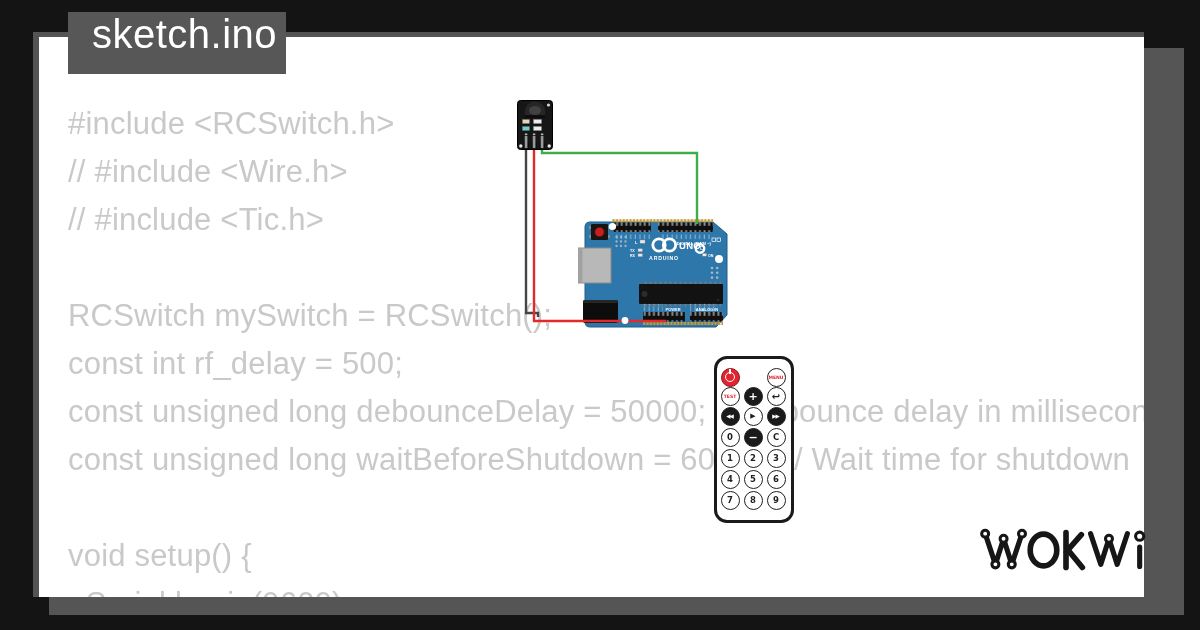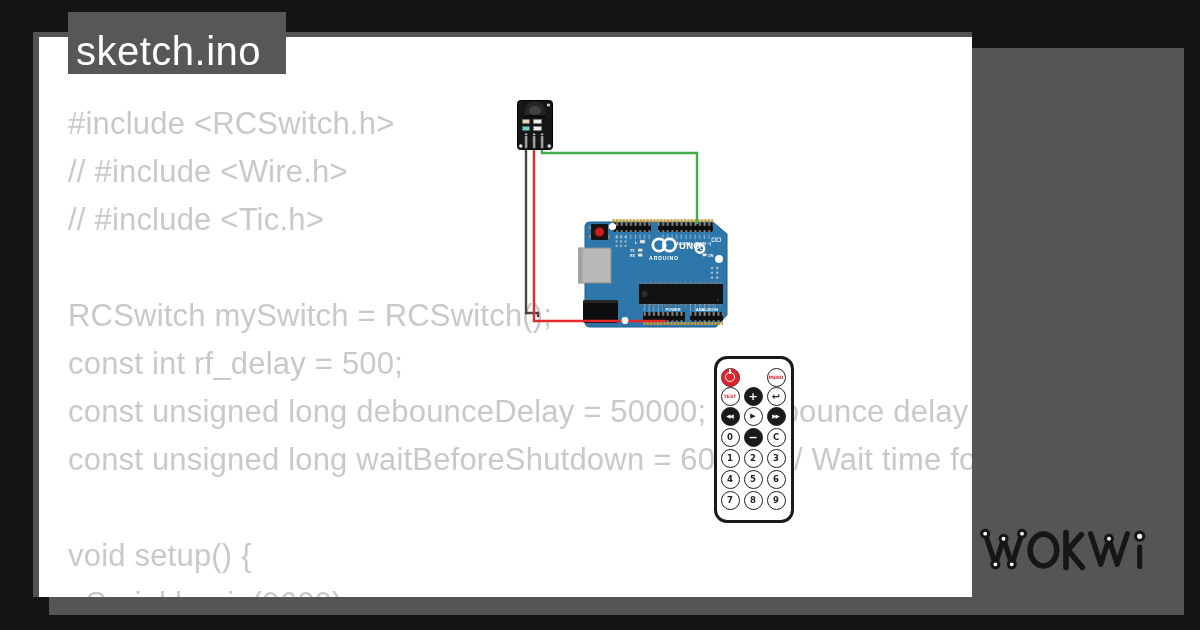--- a/index.html
+++ b/index.html
@@ -5,28 +5,28 @@
   html,body{margin:0;padding:0;}
   body{
     width:1200px;height:630px;position:relative;overflow:hidden;
     background:#141414;
     font-family:"Liberation Sans","DejaVu Sans",sans-serif;
   }
   .abs{position:absolute;}
   
   .page-shadow{left:49px;top:48px;width:1135px;height:567px;background:#555555;z-index:0;}
   .page{
-    left:33px;top:32px;width:939px;height:565px;background:#ffffff;
+    left:33px;top:32px;width:1111px;height:565px;background:#ffffff;
     border-top:5px solid #545454;border-left:6px solid #545454;
     box-sizing:border-box;overflow:hidden;z-index:1;
   }
   
   .title-tab{
     left:68px;top:12px;width:218px;height:62px;background:#575757;z-index:7;
-    display:flex;align-items:flex-end;padding-left:8px;box-sizing:border-box;
+    display:flex;align-items:flex-start;padding-left:24px;box-sizing:border-box;
   }
   .title-tab span{color:#ffffff;font-size:40px;letter-spacing:0.5px;}
   
   .code-block{left:29px;top:63px;width:1180px;z-index:1;}
   .code-line{
     height:48px;line-height:48px;font-size:31px;color:#c9c9c9;
     white-space:pre;letter-spacing:0.2px;
   }
   
   .wires-svg{left:0;top:0;z-index:4;pointer-events:none;}

